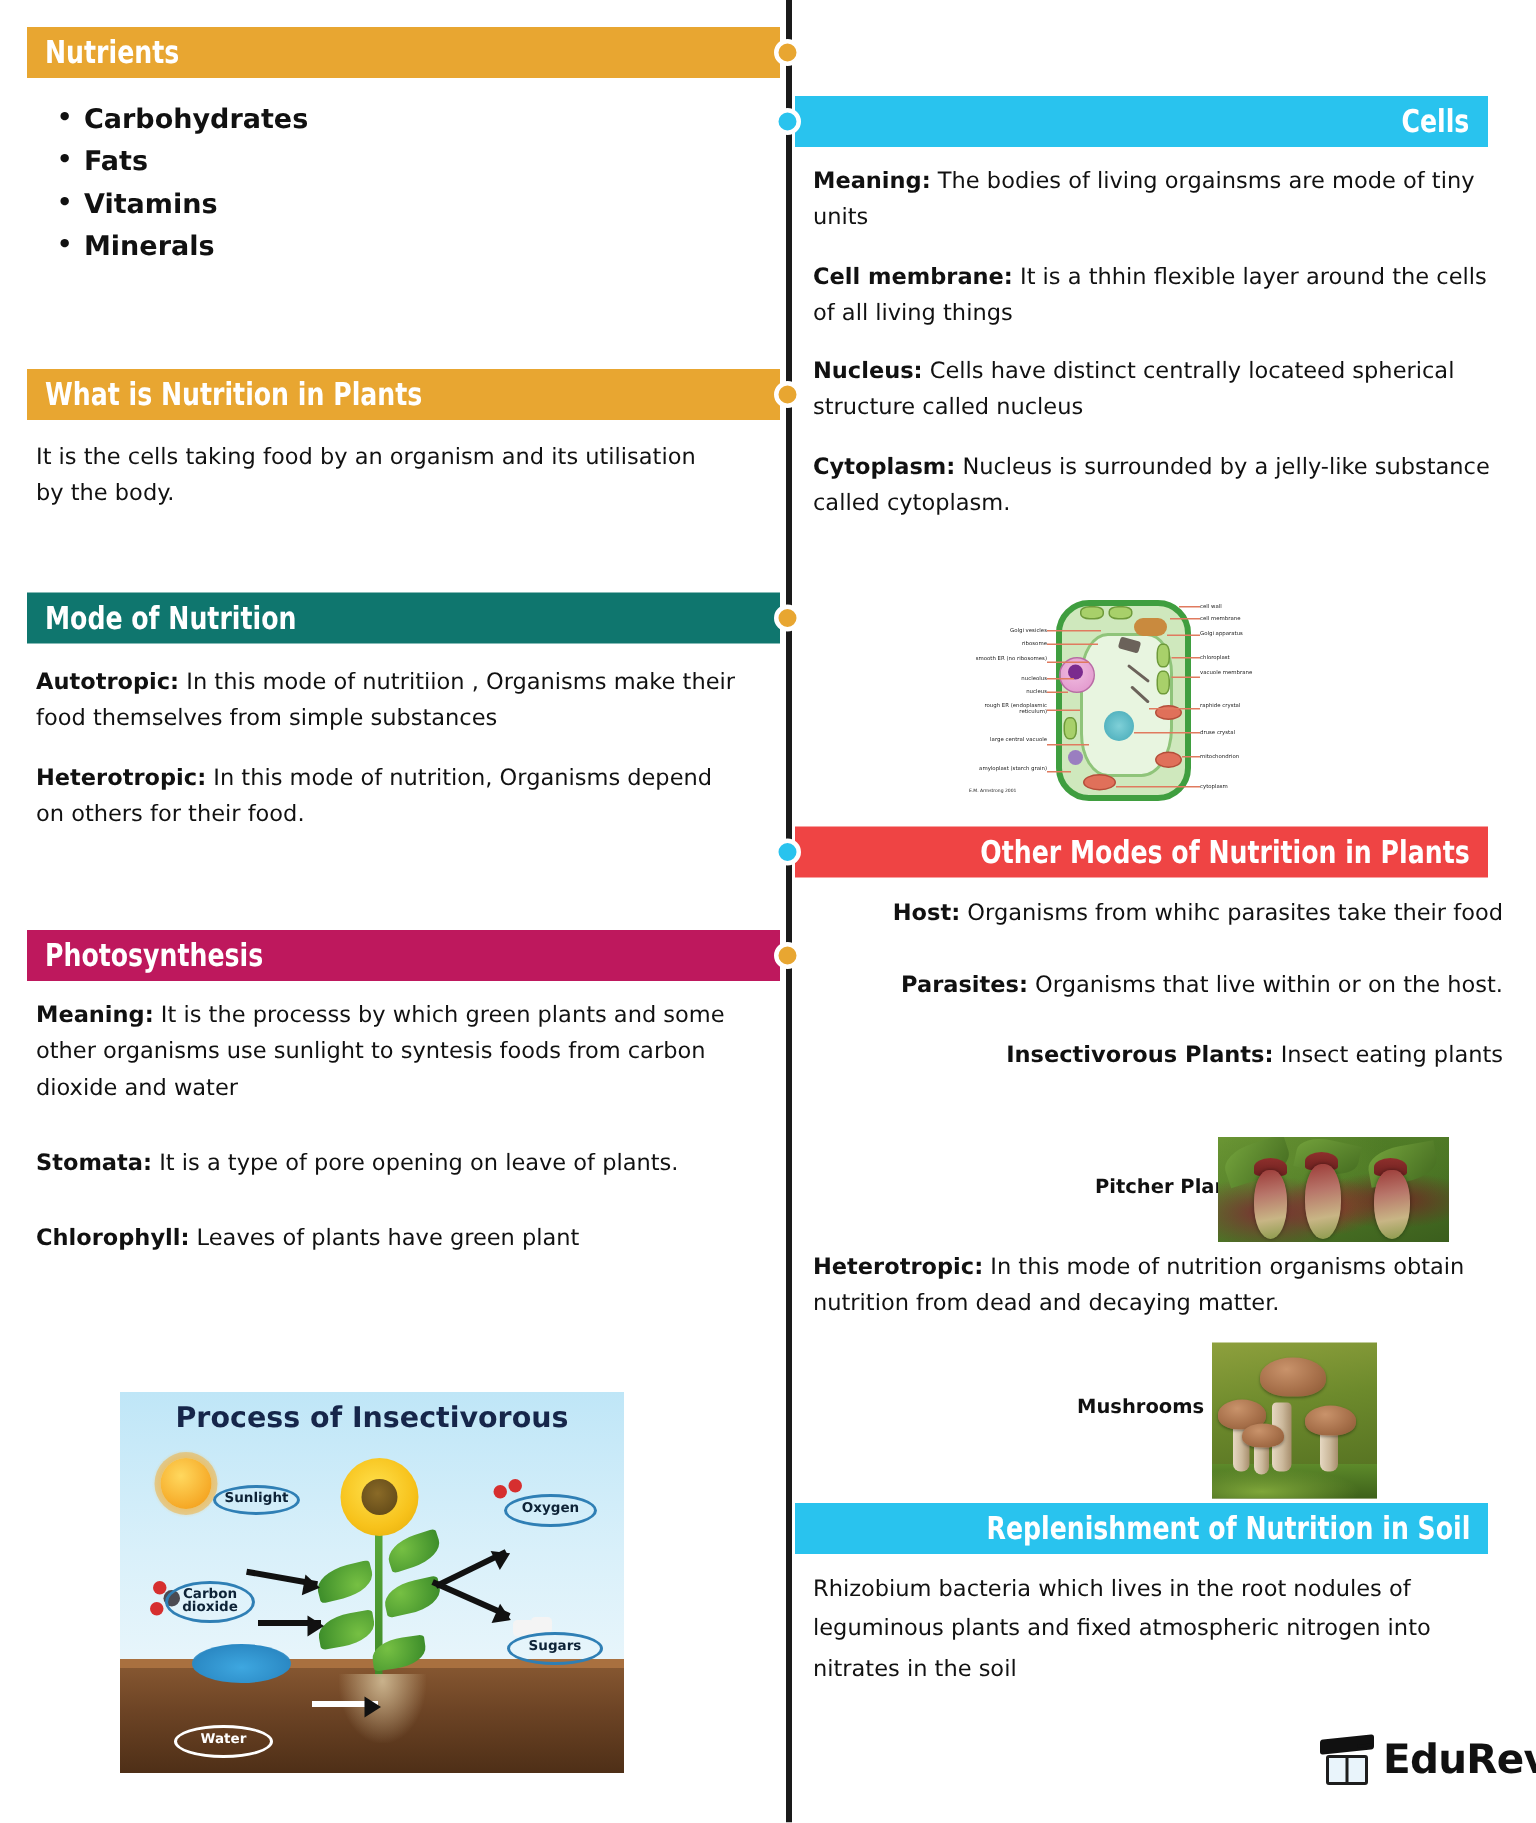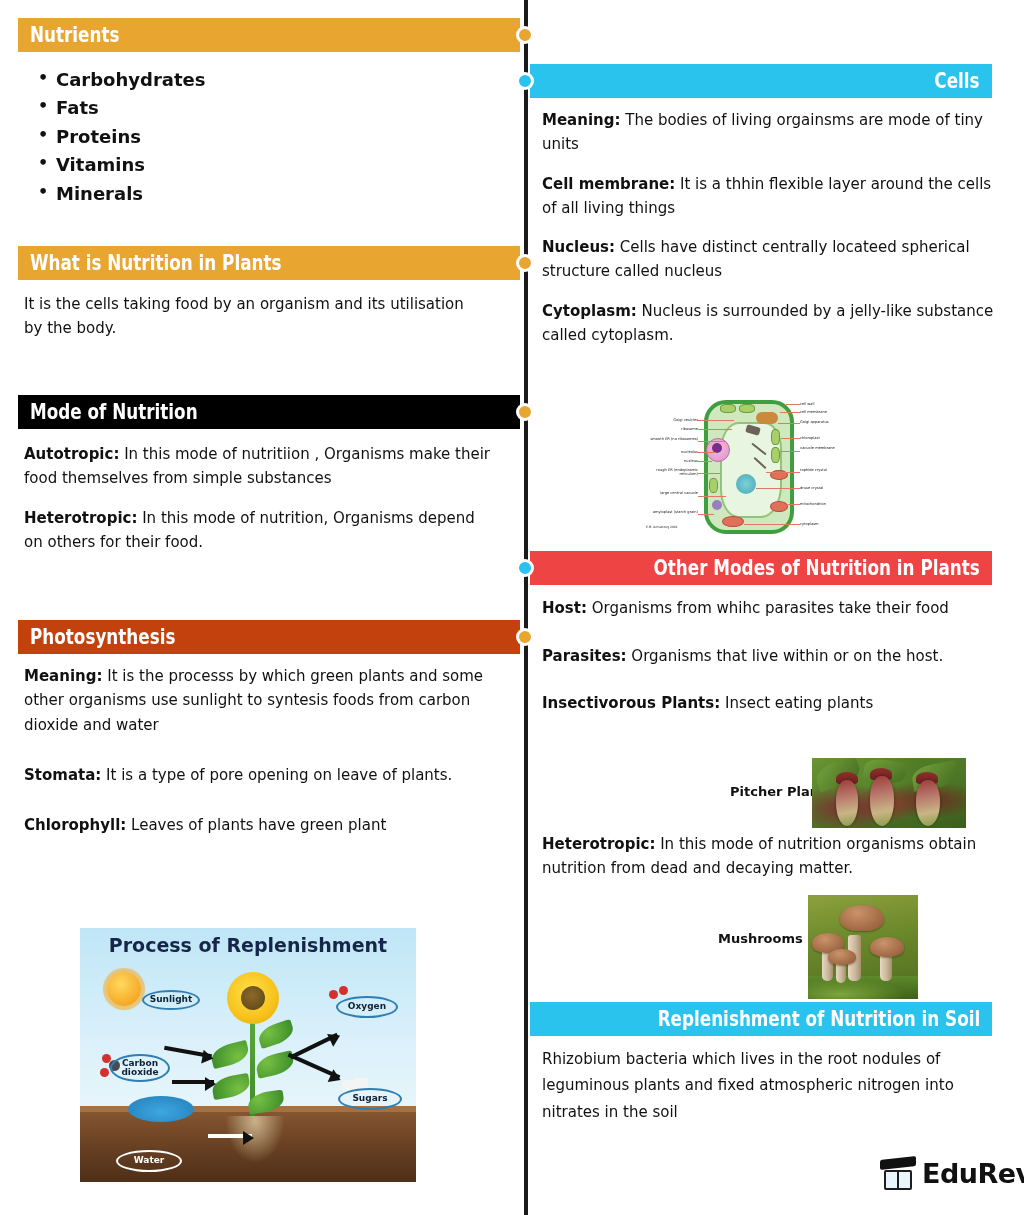--- a/index.html
+++ b/index.html
@@ -327,66 +327,65 @@
   <div class="spine"></div>
 
   <div class="col-left">
 
     <div class="bar-wrap left-align bar-orange" style="left: 18px; top: 18px; width: 502px; background: rgb(232, 166, 49);">
       <span class="label">Nutrients</span>
     </div>
     <ul class="bullets" style="left:30px; top:66px; width:440px;">
       <li>Carbohydrates</li>
       <li>Fats</li>
-      <li>Proteins</li>
       <li>Vitamins</li>
       <li>Minerals</li>
     </ul>
 
     <div class="bar-wrap left-align bar-orange" style="left: 18px; top: 246px; width: 502px; background: rgb(232, 166, 49);">
       <span class="label">What is Nutrition in Plants</span>
     </div>
     <div class="body-text" style="left:24px; top:292px; width:452px;">
       <div class="para">
         <span>It is the cells taking food by an organism and its utilisation by the body.</span>
       </div>
     </div>
 
-    <div class="bar-wrap left-align bar-orange" style="left: 18px; top: 395px; width: 502px; background: #000000;">
+    <div class="bar-wrap left-align bar-orange" style="left: 18px; top: 395px; width: 502px; background: #0f766e;">
       <span class="label">Mode of Nutrition</span>
     </div>
     <div class="body-text" style="left:24px; top:442px; width:470px;">
       <div class="para">
         <b>Autotropic:</b><span> In this mode of nutritiion , Organisms make their food themselves from simple substances</span>
       </div>
       <div class="para">
         <b>Heterotropic:</b><span>  In this mode of nutrition, Organisms depend on others for their food.</span>
       </div>
     </div>
 
-    <div class="bar-wrap left-align bar-orange" style="left: 18px; top: 620px; width: 502px; background: #c2410c;">
+    <div class="bar-wrap left-align bar-orange" style="left: 18px; top: 620px; width: 502px; background: #be185d;">
       <span class="label">Photosynthesis</span>
     </div>
     <div class="body-text" style="left:24px; top:664px; width:466px;">
       <div class="para">
         <b>Meaning:</b><span> It is the processs by which green plants and some other organisms use sunlight to syntesis foods from carbon dioxide and water</span>
       </div>
       <div class="para" style="margin-top:26px;">
         <b>Stomata:</b><span>  It is a type of pore opening on leave of plants.</span>
       </div>
       <div class="para" style="margin-top:26px;">
         <b>Chlorophyll:</b><span> Leaves of plants have green plant</span>
       </div>
     </div>
 
     <div class="imgbox ps" style="left:80px; top:928px; width:336px; height:254px;">
       <div class="ps-sky"></div>
       <div class="ps-soil"></div>
 
-      <div class="ps-title">Process of Replenishment</div>
+      <div class="ps-title">Process of Insectivorous</div>
 
       <div class="sun-ray" style="left:21px; top:38px;"></div>
       <div class="sun" style="left:27px; top:44px;"></div>
       <div class="label-oval" style="left:62px; top:62px; width:58px; height:20px;">Sunlight</div>
 
       <div class="mol mol-red" style="left:22px; top:126px; width:9px; height:9px;"></div>
       <div class="mol mol-grey" style="left:29px; top:132px; width:11px; height:11px;"></div>
       <div class="mol mol-red" style="left:20px; top:140px; width:9px; height:9px;"></div>
       <div class="label-oval" style="left:30px; top:126px; width:60px; height:28px;">Carbon dioxide</div>
 
@@ -501,21 +500,21 @@
       <div class="leader" style="left:141px; top:55px; width:19px;"></div>
       <div class="leader" style="left:126px; top:76px; width:34px;"></div>
       <div class="leader" style="left:116px; top:92px; width:44px;"></div>
       <div class="leader" style="left:148px; top:108px; width:12px;"></div>
       <div class="leader" style="left:104px; top:128px; width:56px;"></div>
     </div>
 
     <div class="bar-wrap right-align bar-blue" style="left: 2px; top: 551px; width: 462px; background: #ef4444;">
       <span class="label">Other Modes of Nutrition in Plants</span>
     </div>
-    <div class="body-text" style="left:14px; top:596px; width:460px;">
+    <div class="body-text" style="left:14px; top:596px; width:460px;text-align:right;">
       <div class="para">
         <b>Host:</b><span> Organisms from whihc parasites take their food</span>
       </div>
       <div class="para" style="margin-top:24px;">
         <b>Parasites:</b><span>  Organisms that live within or on the host.</span>
       </div>
       <div class="para" style="margin-top:22px;">
         <b>Insectivorous Plants:</b><span>  Insect eating plants</span>
       </div>
     </div>

